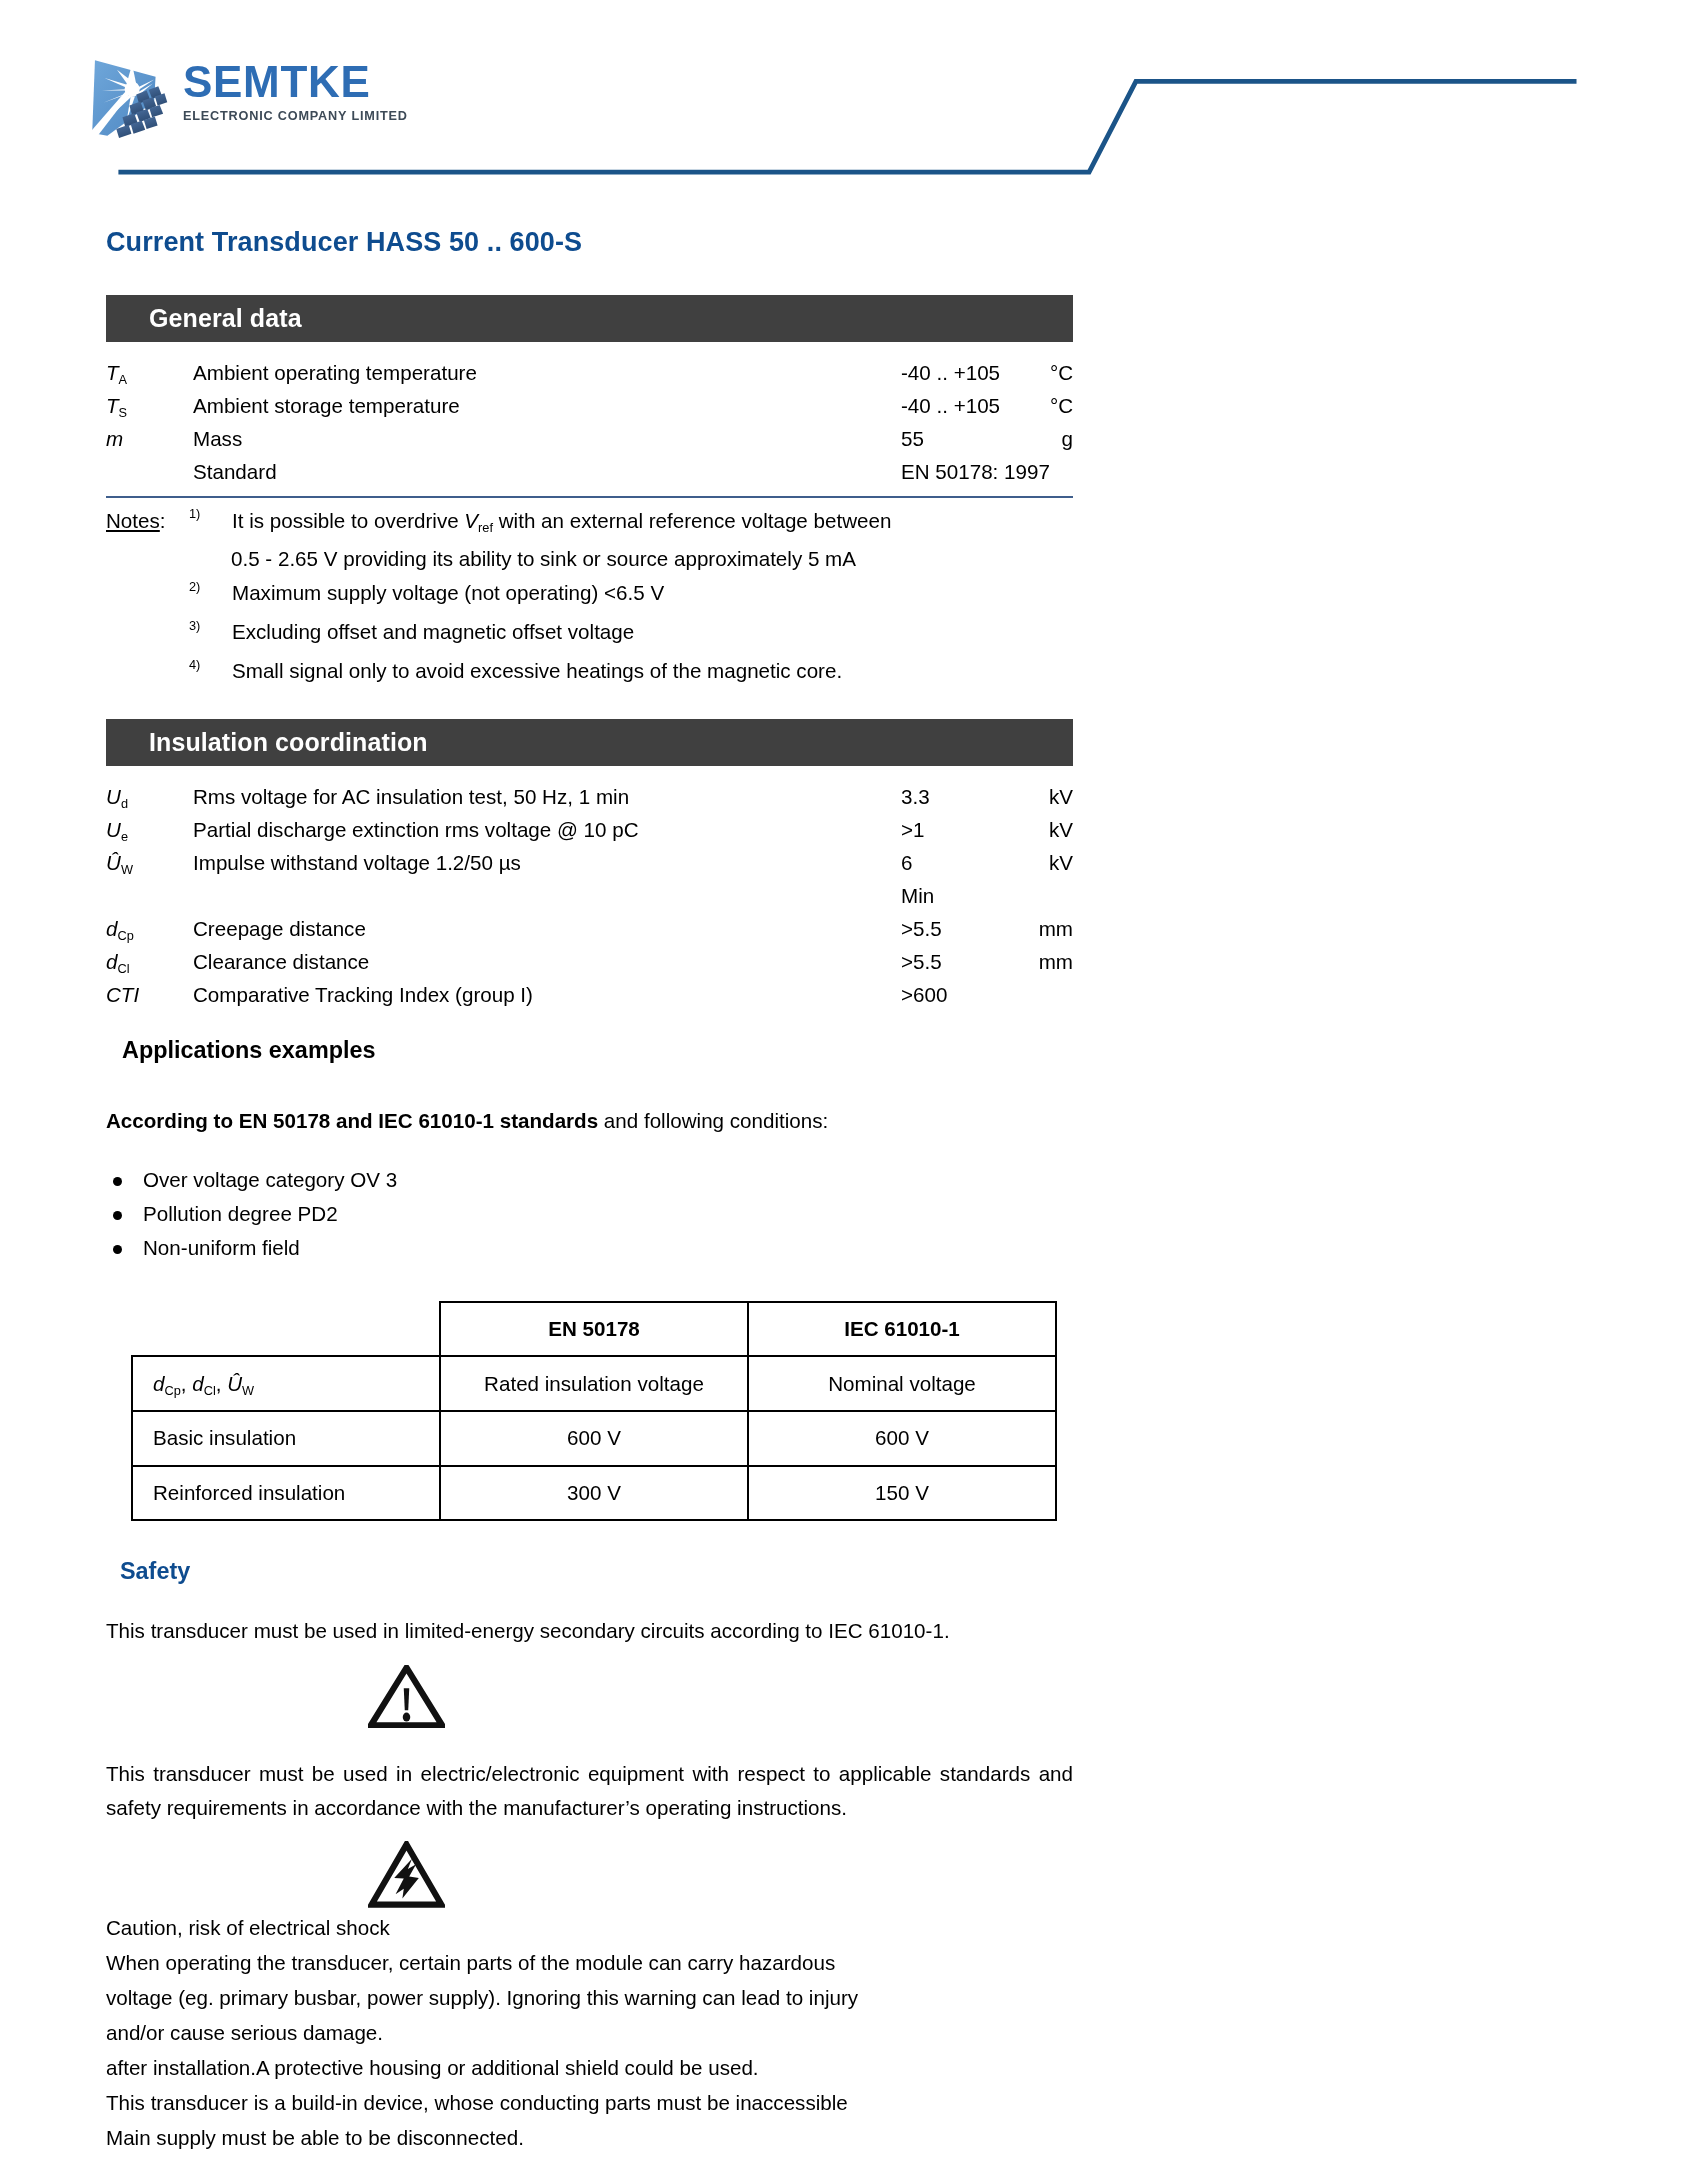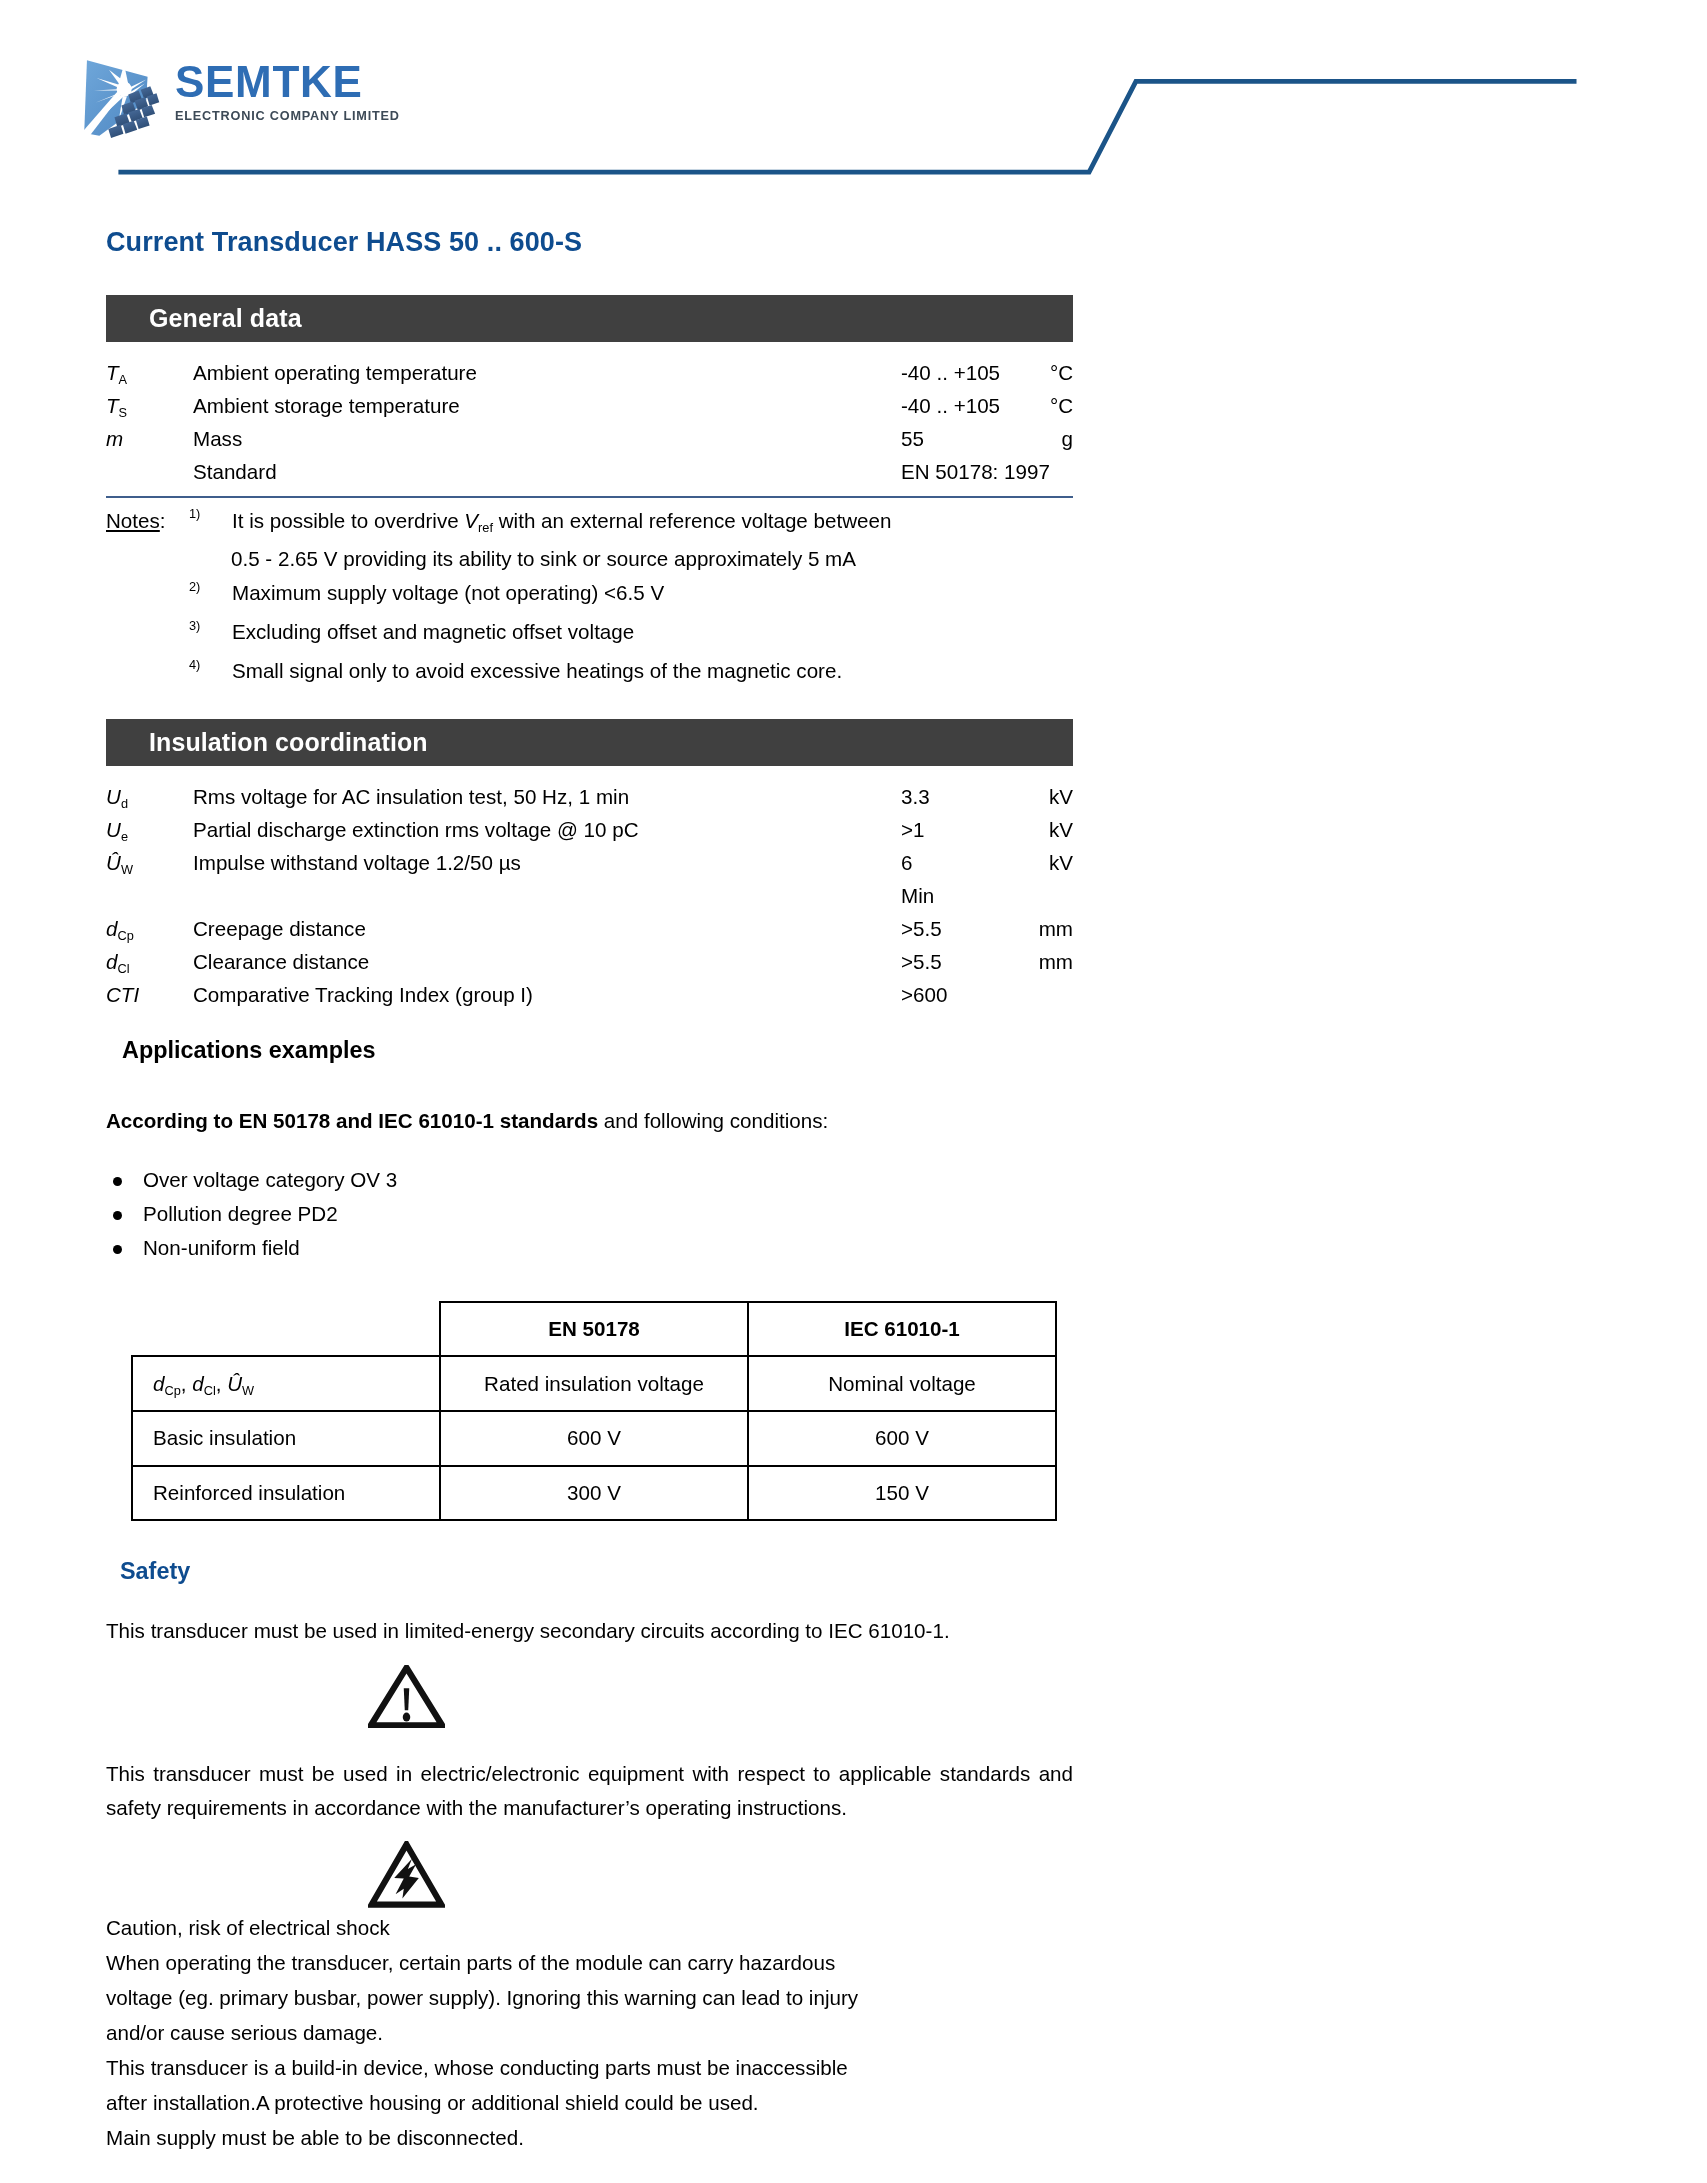--- a/index.html
+++ b/index.html
@@ -18,21 +18,21 @@
 
   
   #header {
     position: absolute;
     left: 0; top: 0;
     width: 1708px;
     height: 186px;
   }
   #logo-block {
     position: absolute;
-    left: 69px; top: 56px;
+    left: 77px; top: 56px;
     display: flex;
     align-items: flex-start;
   }
   #logo-mark {
     width: 91px;
     height: 84px;
     flex: none;
   }
   #logo-text {
     margin-left: 15px;
@@ -482,19 +482,19 @@
       <path d="M56 5 L107 93 L5 93 Z" fill="none" stroke="#111" stroke-width="9" stroke-linejoin="miter"></path>
       <path d="M64 26 L38 54 L52 55 L40 78 L52 70 L50 84 L74 54 L60 52 L70 34 L58 41 Z" fill="#111"></path>
     </svg>
   </div>
 
   <div class="tail">
     <div>Caution, risk of electrical shock</div>
     <div>When operating the transducer, certain parts of the module can carry hazardous</div>
     <div>voltage (eg. primary busbar, power supply). Ignoring this warning can lead to injury</div>
     <div>and/or cause serious damage.</div>
+    <div>after installation.A protective housing or additional shield could be used.</div>
     <div>This transducer is a build-in device, whose conducting parts must be inaccessible</div>
-    <div>after installation.A protective housing or additional shield could be used.</div>
     <div>Main supply must be able to be disconnected.</div>
   </div>
 
 </div>
 
 
 </body></html>

